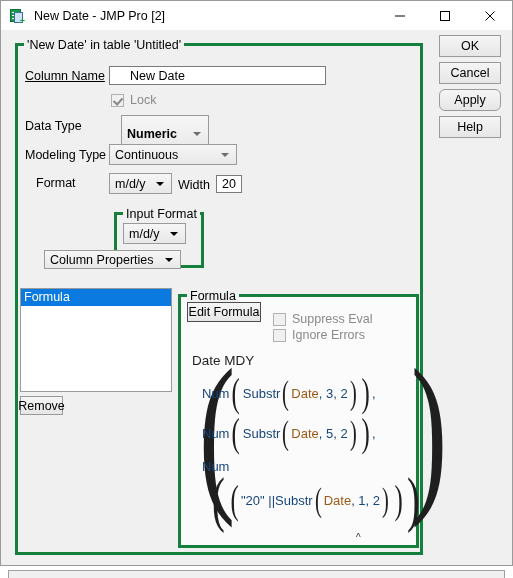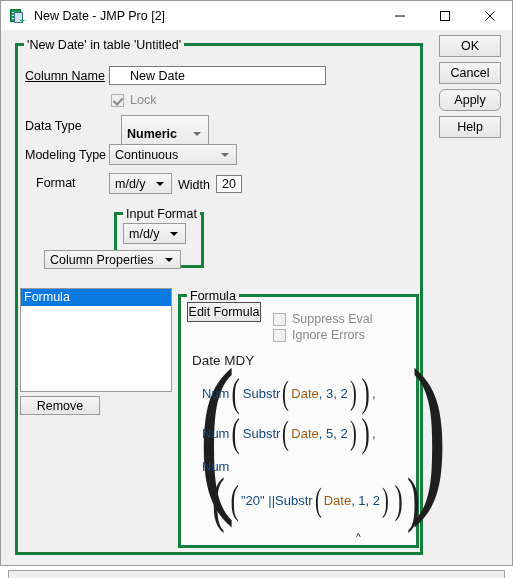--- a/index.html
+++ b/index.html
@@ -373,21 +373,21 @@
 
   <div class="combo solid" style="left:19px; top:249px; width:137px; height:19px;margin-left:24px;">
     <span>Column Properties</span>
     <span class="caret"></span>
   </div>
 
   <div class="listbox" style="left:19px; top:287px; width:152px; height:104px;">
     <div class="list-item selected">Formula</div>
   </div>
 
-  <div class="btn" style="left:19px; top:395px; width:80px; height:19px;">Remove</div>
+  <div class="btn" style="left:19px; top:395px; width:43px; height:19px;">Remove</div>
 
   <div class="groupbox" style="left:177px; top:293px; width:241px; height:254px; background:#fbfbfb;">
     <div class="group-title" style="background:#f0f0f0;">Formula</div>
   </div>
 
   <div class="btn focused" style="left:186px; top:301px; width:74px; height:20px;">Edit Formula</div>
 
   <div class="checkbox" style="left:272px; top:311px;">
     <div class="cb-box"></div>
     <div class="cb-label">Suppress Eval</div>

